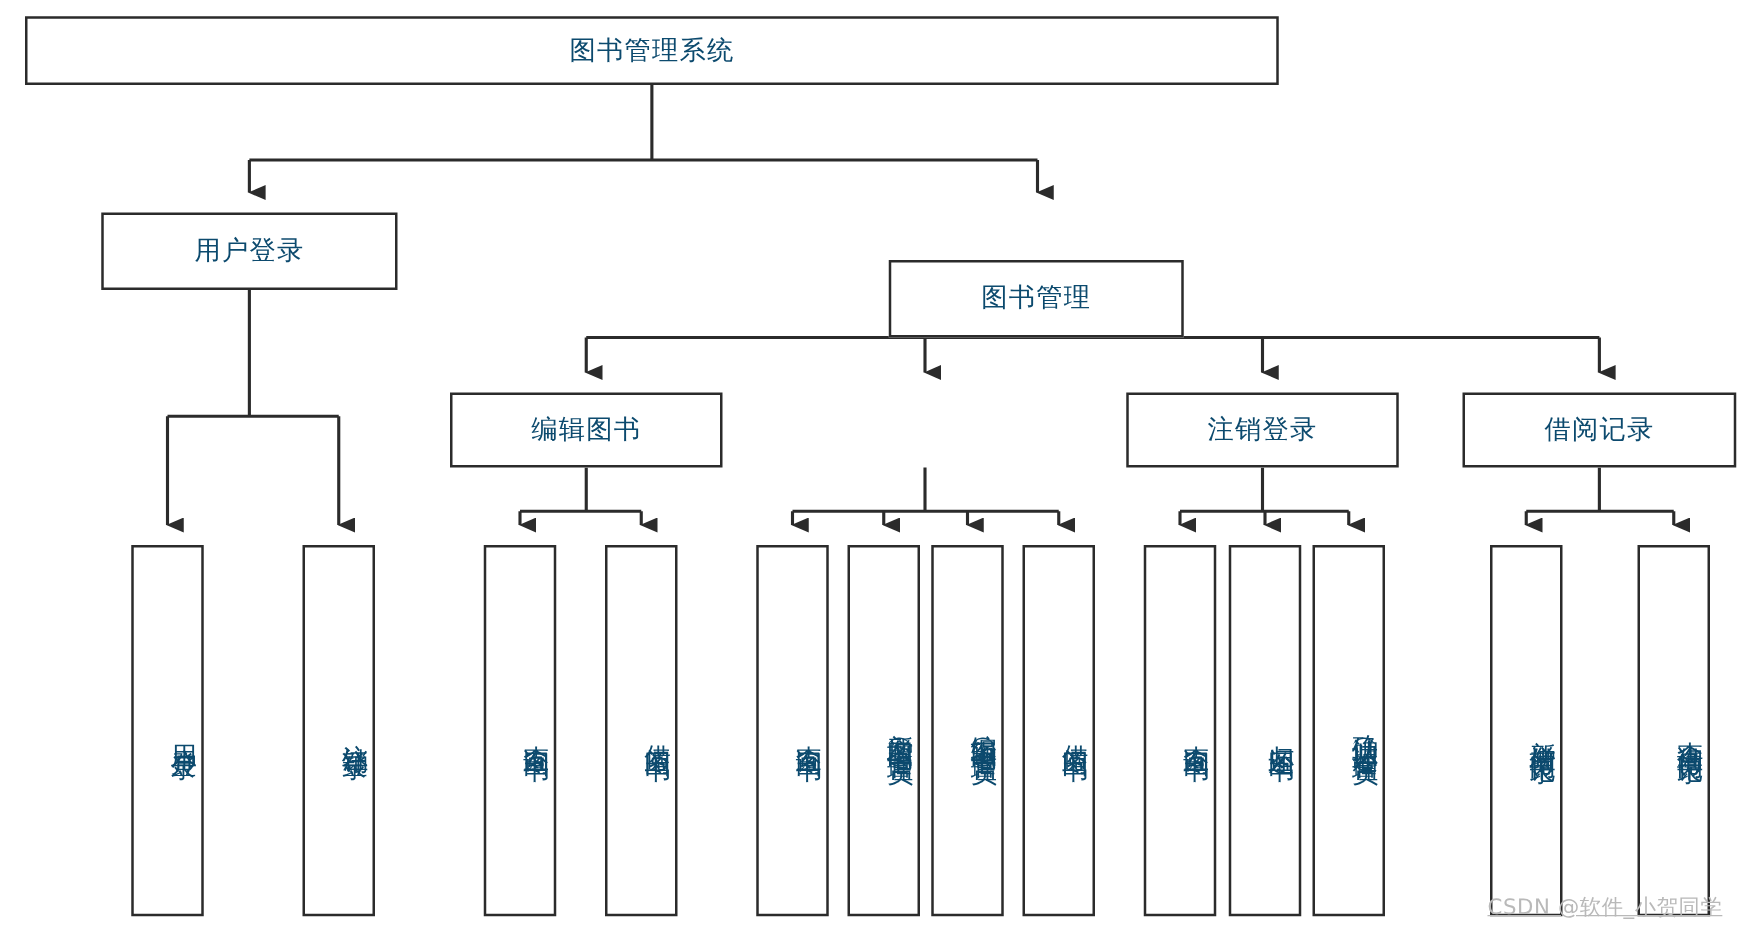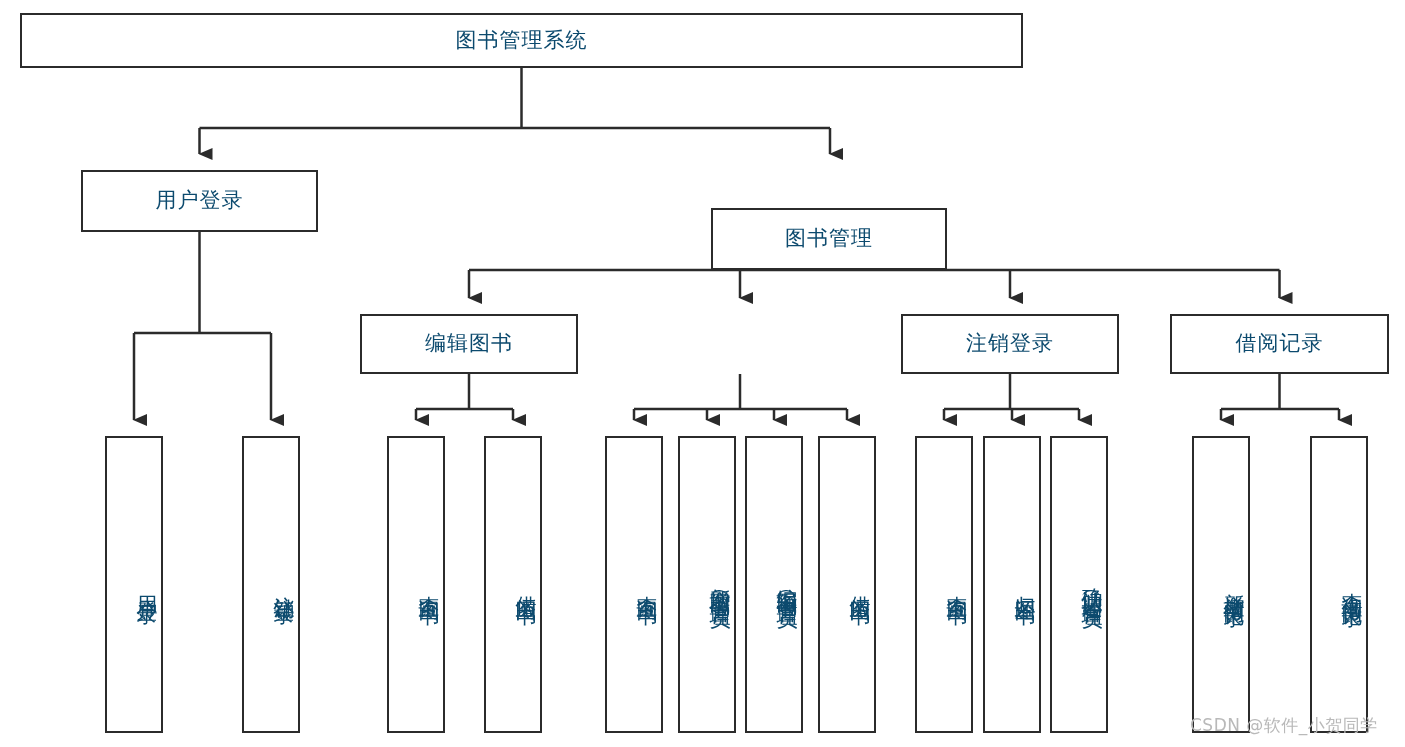--- a/index.html
+++ b/index.html
@@ -174,15 +174,15 @@
   <div class="node vert" style="left:1050px; top:436px; width:58px; height:297px;">
     <span class="label">确认归还（管理员）</span>
   </div>
   <div class="node vert" style="left:1192px; top:436px; width:58px; height:297px;">
     <span class="label">新增借阅记录</span>
   </div>
   <div class="node vert" style="left:1310px; top:436px; width:58px; height:297px;">
     <span class="label">查询借阅记录</span>
   </div>
 
-  <div class="watermark" style="left:1190px; top:714px;">CSDN @软件_小贺同学</div>
+  <div class="watermark" style="left:1190px; top:714px;text-decoration:underline;">CSDN @软件_小贺同学</div>
 
 </div>
 
 </body></html>

